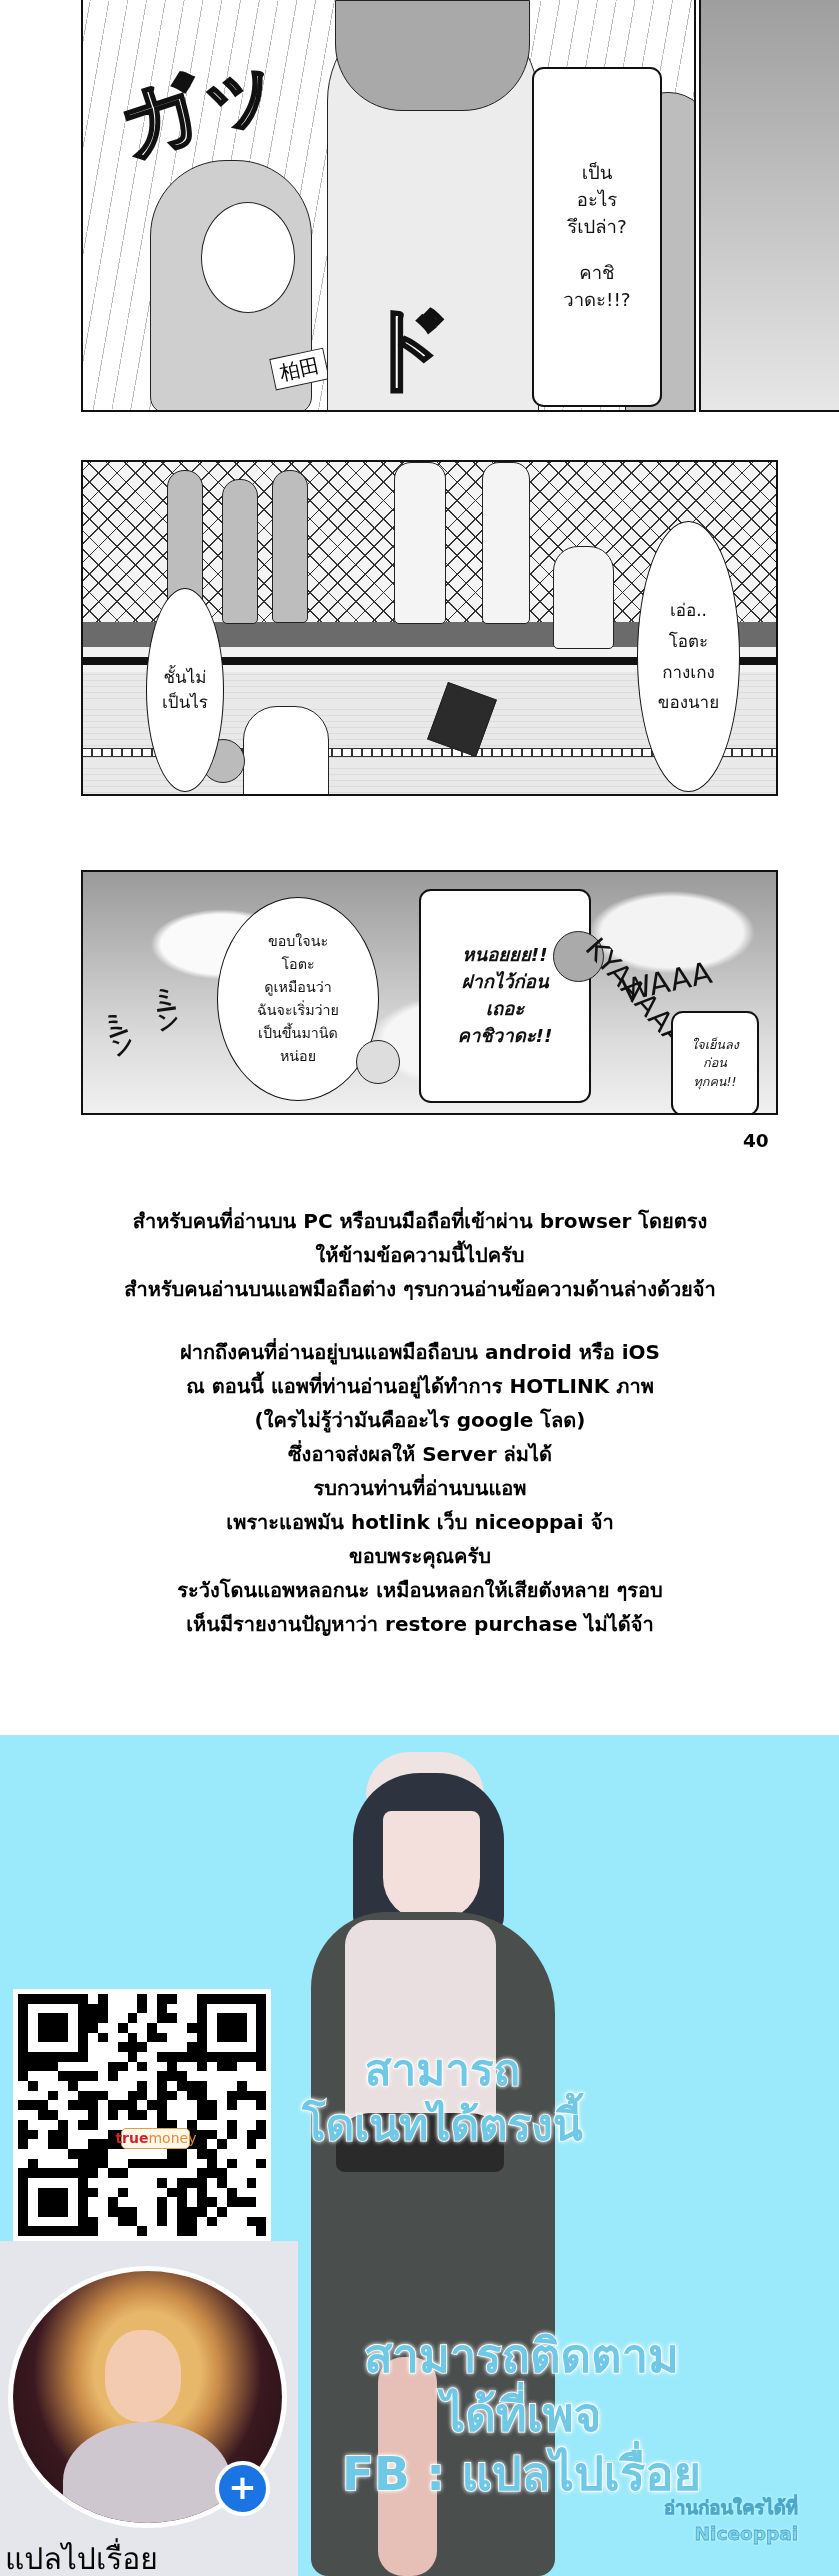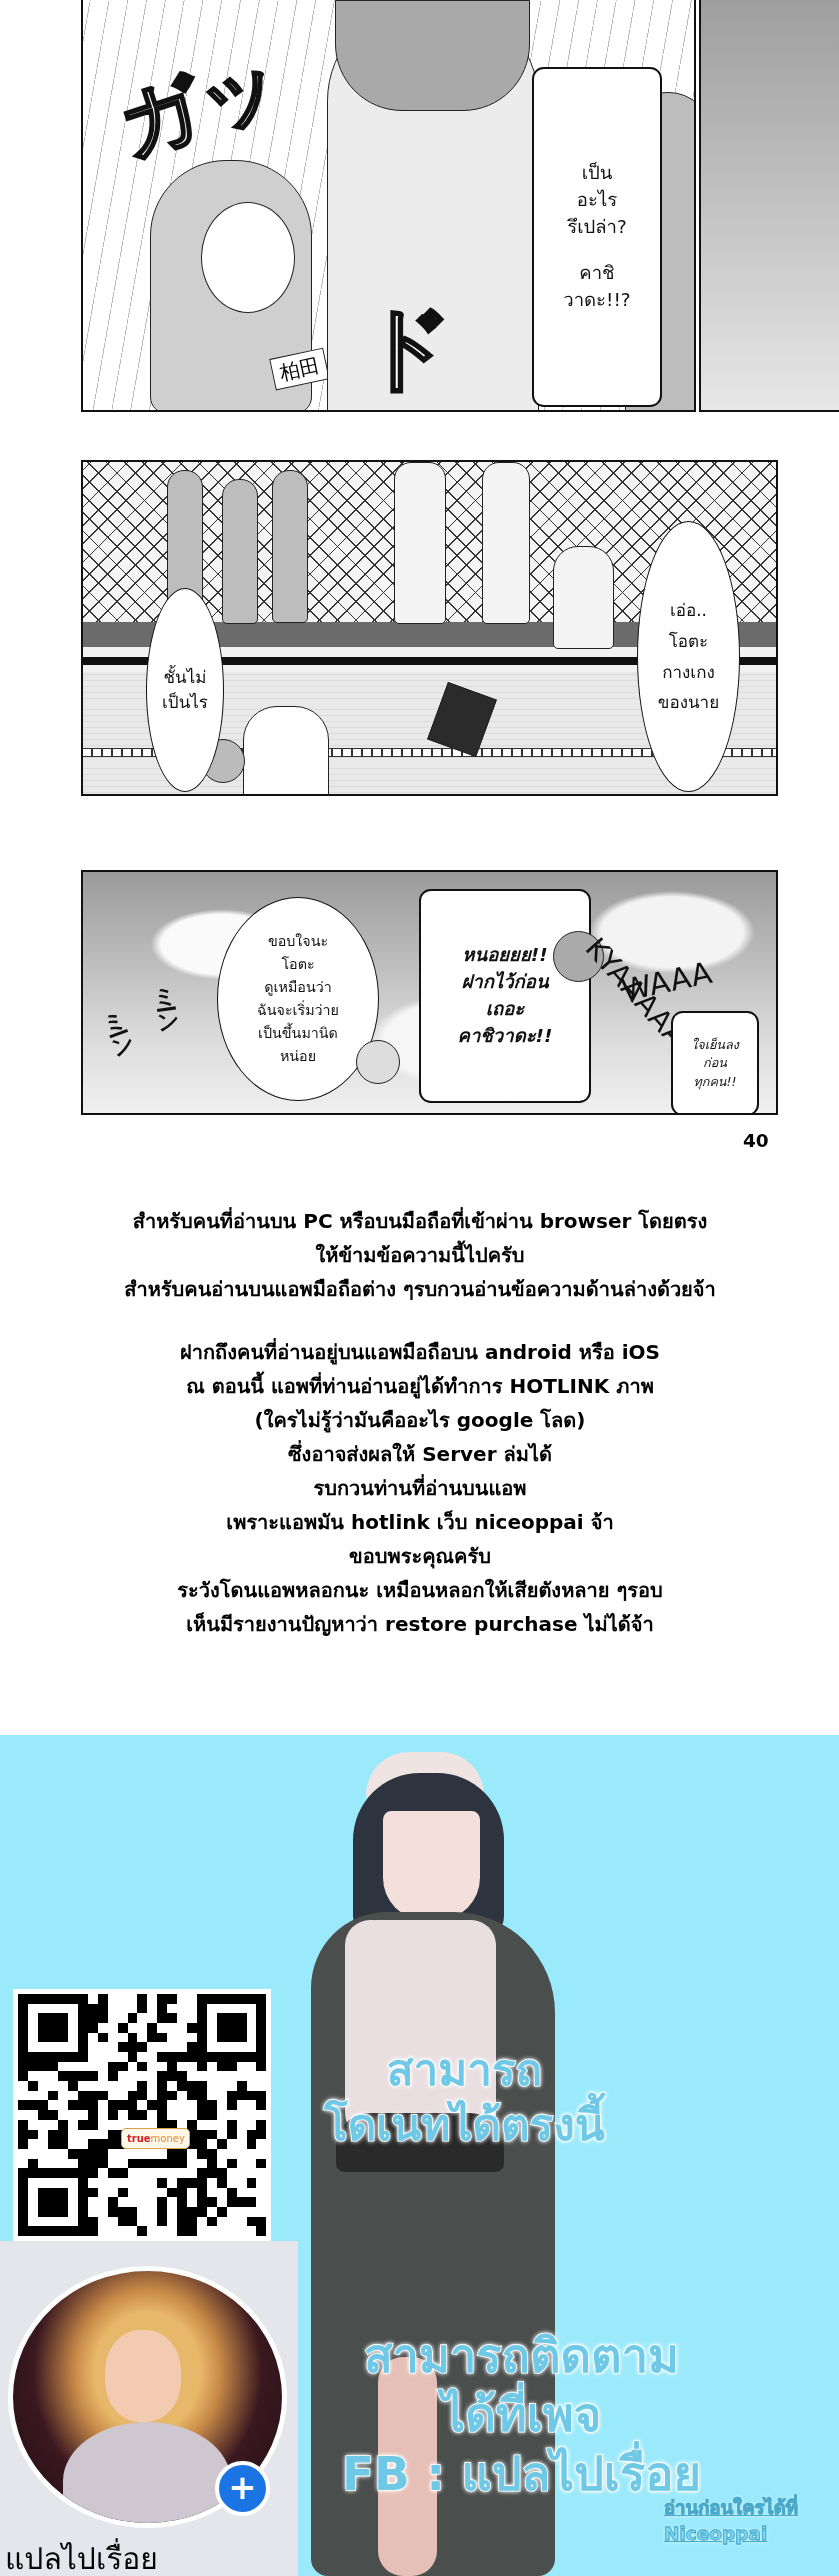--- a/index.html
+++ b/index.html
@@ -49,40 +49,40 @@
     position: absolute; color: #6ec8e6; font-size: 49px; font-weight: bold; text-align: center;
     -webkit-text-stroke: 1.7px #ffffff; paint-order: stroke fill; line-height: 1.25; white-space: nowrap;
     text-shadow: 0 0 5px #fff, 0 0 5px #fff;
   }
   .qr { position: absolute; left: 13.4px; top: 1989px; width: 258px; height: 252px; background: #fff; padding: 5px; box-sizing: border-box; }
   .qr-grid { width: 100%; height: 100%; display: grid; grid-template-columns: repeat(25, 1fr); grid-template-rows: repeat(25, 1fr); }
   .qr-grid span { background: #000; }
   .qr-grid span.w { background: #fff; }
   .truemoney {
     position: absolute; left: 108px; top: 139px; width: 67px; height: 18.5px; background: #fff7e8;
-    border: 1.7px solid #d9a24a; border-radius: 5px; font-size: 10px; display: flex; align-items: center; justify-content: center;
+    border: 1.7px solid #d9a24a; border-radius: 5px; font-size: 14px; display: flex; align-items: center; justify-content: center;
   }
   .truemoney b { color: #d2232a; }
   .truemoney i { color: #e58b3a; font-style: normal; }
   .fb-card { position: absolute; left: 0; top: 2241px; width: 298px; height: 335px; background: #e4e6eb; }
   .avatar {
     position: absolute; left: 8.4px; top: 25px; width: 269px; height: 252px; border-radius: 50%;
     border: 5px solid #fff; overflow: hidden;
     background: radial-gradient(ellipse at 50% 40%, #e7b76a 0 28%, #c98b48 38%, #3a1820 60%, #1d0d12 100%);
   }
   .avatar .face { position: absolute; left: 92px; top: 59px; width: 76px; height: 92px; border-radius: 45%; background: #f2cbb0; }
   .avatar .dress { position: absolute; left: 50px; top: 151px; width: 168px; height: 118px; border-radius: 50% 50% 0 0; background: #cfc7cf; }
   .plus-btn {
     position: absolute; left: 215px; top: 220px; width: 47px; height: 47px; border-radius: 50%;
     background: #1b74e4; border: 4.2px solid #fff; color: #fff; font-size: 34px; line-height: 44px; text-align: center; font-weight: bold;
   }
   .fb-name { position: absolute; left: 5px; top: 294px; font-size: 30px; color: #050505; white-space: nowrap; }
   .watermark {
-    position: absolute; color: #7ed6f0; font-weight: bold; text-align: left; white-space: nowrap;
-    -webkit-text-stroke: 0.8px #4aa8c9; text-shadow: 0 0 3.4px #fff; text-decoration: underline;
+    position: absolute; color: #7ed6f0; font-weight: bold; text-align: right; white-space: nowrap;
+    -webkit-text-stroke: 0.8px #4aa8c9; text-shadow: 0 0 3.4px #fff;
   }
 </style>
 </head>
 <body>
 
 <div class="panel speedlines" style="left:81px; top:0; width:615px; height:412px; border-top:none;">
 
   <div class="fig" style="left:67px; top:160px; width:160px; height:252px; border-radius:76px 76px 17px 17px; background:#cfcfcf;"></div>
   <div class="fig" style="left:118px; top:202px; width:92px; height:109px; border-radius:50%; background:#fff;"></div>
   <div style="position:absolute; left:189px; top:353px; background:#fff; border:1.7px solid #222; padding:1.7px 6.7px; font-size:20px; transform:rotate(-12deg);">柏田</div>
@@ -187,21 +187,21 @@
   <div class="maid" style="left:286px; top:17px; width:395px; height:824px;">
     <div style="position:absolute; left:80px; top:0; width:118px; height:50px; background:#efe4e2; border-radius:50px 50px 8.4px 8.4px;"></div>
     <div style="position:absolute; left:67px; top:21px; width:151px; height:168px; background:#2d3440; border-radius:67px 67px 25px 25px;"></div>
     <div style="position:absolute; left:97px; top:59px; width:97px; height:109px; background:#f3dfdc; border-radius:8.4px 8.4px 42px 42px;"></div>
     <div style="position:absolute; left:25px; top:160px; width:244px; height:664px; background:#4a4e4d; border-radius:76px 101px 17px 17px;"></div>
     <div style="position:absolute; left:59px; top:168px; width:151px; height:218px; background:#eadfe0; border-radius:25px;"></div>
     <div style="position:absolute; left:50px; top:361px; width:168px; height:59px; background:#2a2a2a; border-radius:34px 34px 8.4px 8.4px;"></div>
     <div style="position:absolute; left:92px; top:605px; width:59px; height:219px; background:#e6bfb6; border-radius:25px;"></div>
   </div>
 
-  <div class="promo-text" style="left:302px; top:307px; font-size:44px;margin-left:22px;">
+  <div class="promo-text" style="left:302px; top:307px; font-size:44px;">
     <div>สามารถ</div>
     <div>โดเนทได้ตรงนี้</div>
   </div>
 
   <div class="promo-text" style="left:298px; top:592px; font-size:47px;padding-left:44px;">
     <div>สามารถติดตาม</div>
     <div>ได้ที่เพจ</div>
     <div>FB : แปลไปเรื่อย</div>
   </div>
 

